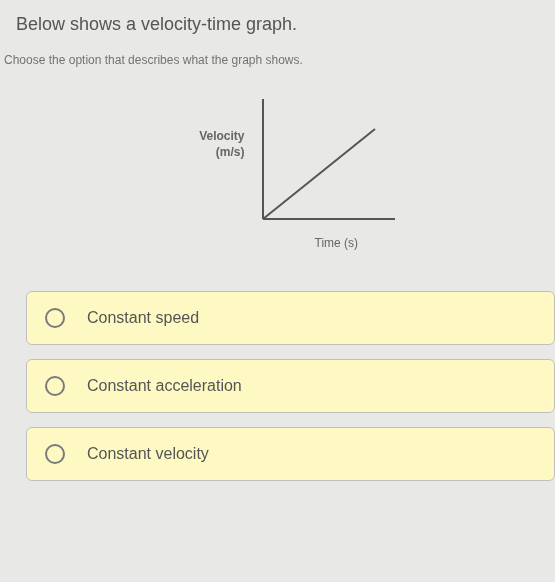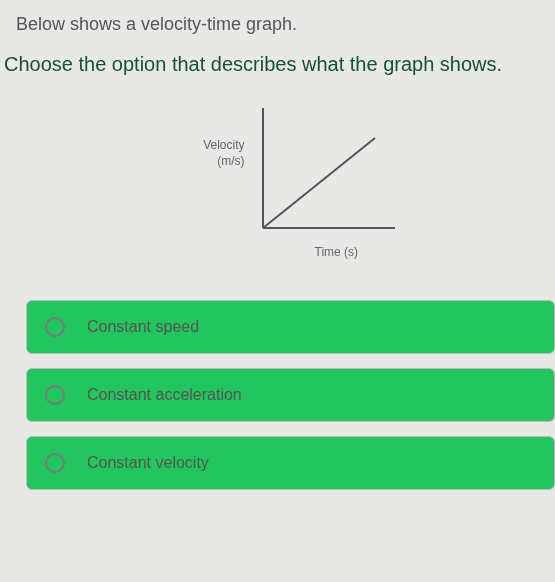--- a/index.html
+++ b/index.html
@@ -1,25 +1,25 @@
 <!DOCTYPE html>
 <html><head>
 <meta charset="utf-8">
 <style>
 *{margin:0;padding:0;box-sizing:border-box}
 body{width:555px;height:582px;background:#e8e8e6;font-family:Arial,Helvetica,sans-serif;color:#4a4a4a;padding:14px 0 14px 4px;overflow:hidden}
 .prompt-1{font-size:18px;padding:0 12px 18px 12px;color:#555}
-.prompt-2{font-size:20px;padding:0 0 24px 0;color:#14532d}
+.prompt-2{font-size:12px;padding:0 0 24px 0;color:#737373}
 .chart-wrap{width:100%;display:flex;justify-content:center;margin-bottom:30px}
 .chart{position:relative;width:260px;height:170px}
-.ylab{position:absolute;left:0;top:38px;text-align:right;width:95px;font-size:12px;color:#666;font-weight:normal;line-height:1.3}
+.ylab{position:absolute;left:0;top:38px;text-align:right;width:95px;font-size:12px;color:#666;font-weight:bold;line-height:1.3}
 .xlab{position:absolute;left:165px;top:145px;font-size:12px;color:#666;font-weight:normal}
 svg.axes{position:absolute;left:105px;top:8px}
 .options{padding:0 0 0 22px}
-.option{border:1px solid #bfbfbf;border-radius:6px;background:#22c55e;padding:16px 18px;margin-bottom:14px;display:flex;align-items:center;gap:22px;cursor:pointer}
+.option{border:1px solid #bfbfbf;border-radius:6px;background:#fef9c3;padding:16px 18px;margin-bottom:14px;display:flex;align-items:center;gap:22px;cursor:pointer}
 .radio{width:20px;height:20px;border:2px solid #7a7a7a;border-radius:50%;flex-shrink:0}
 .opt-label{font-size:16px;color:#555}
 </style>
 </head>
 <body>
 
 <div class="prompt-1">Below shows a velocity-time graph.</div>
 <div class="prompt-2">Choose the option that describes what the graph shows.</div>
 
 <div class="chart-wrap">

